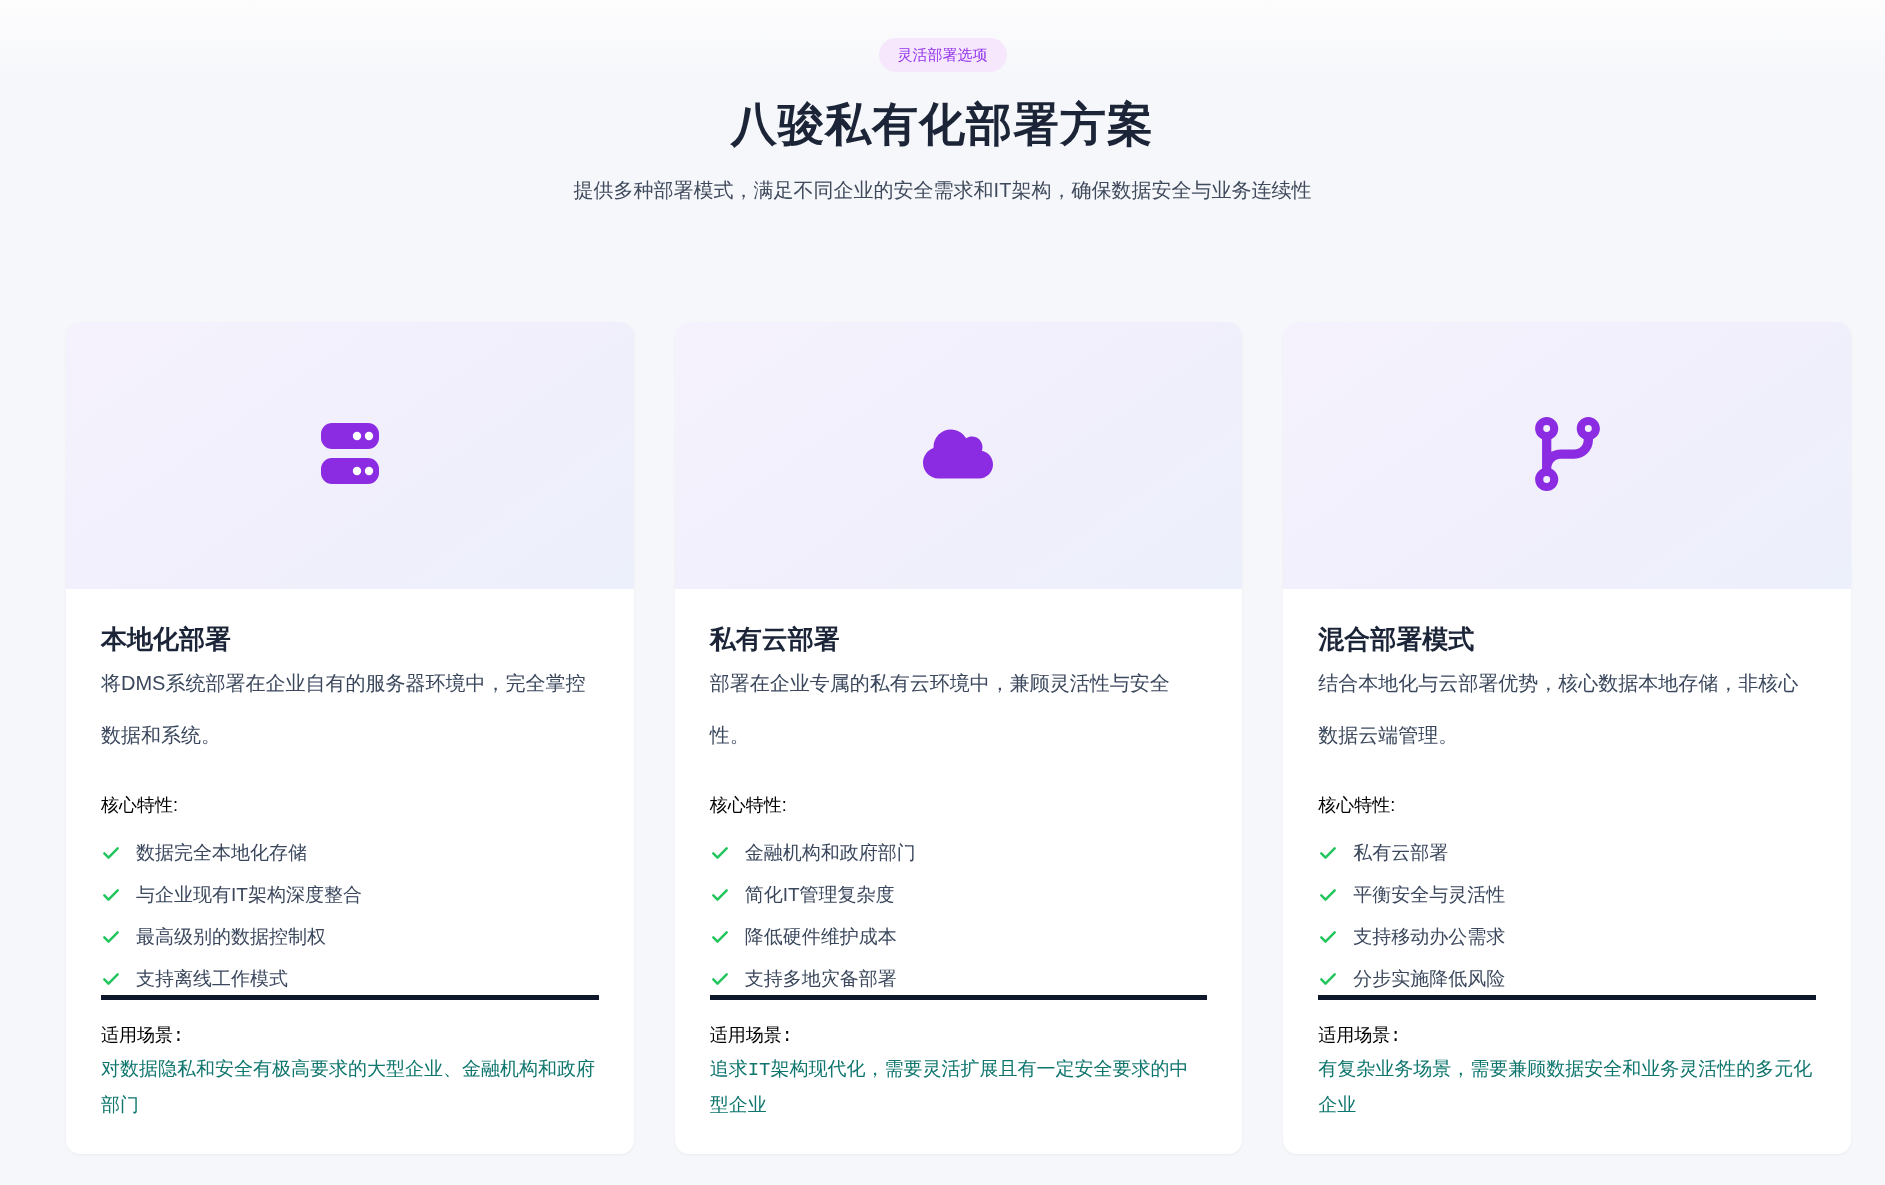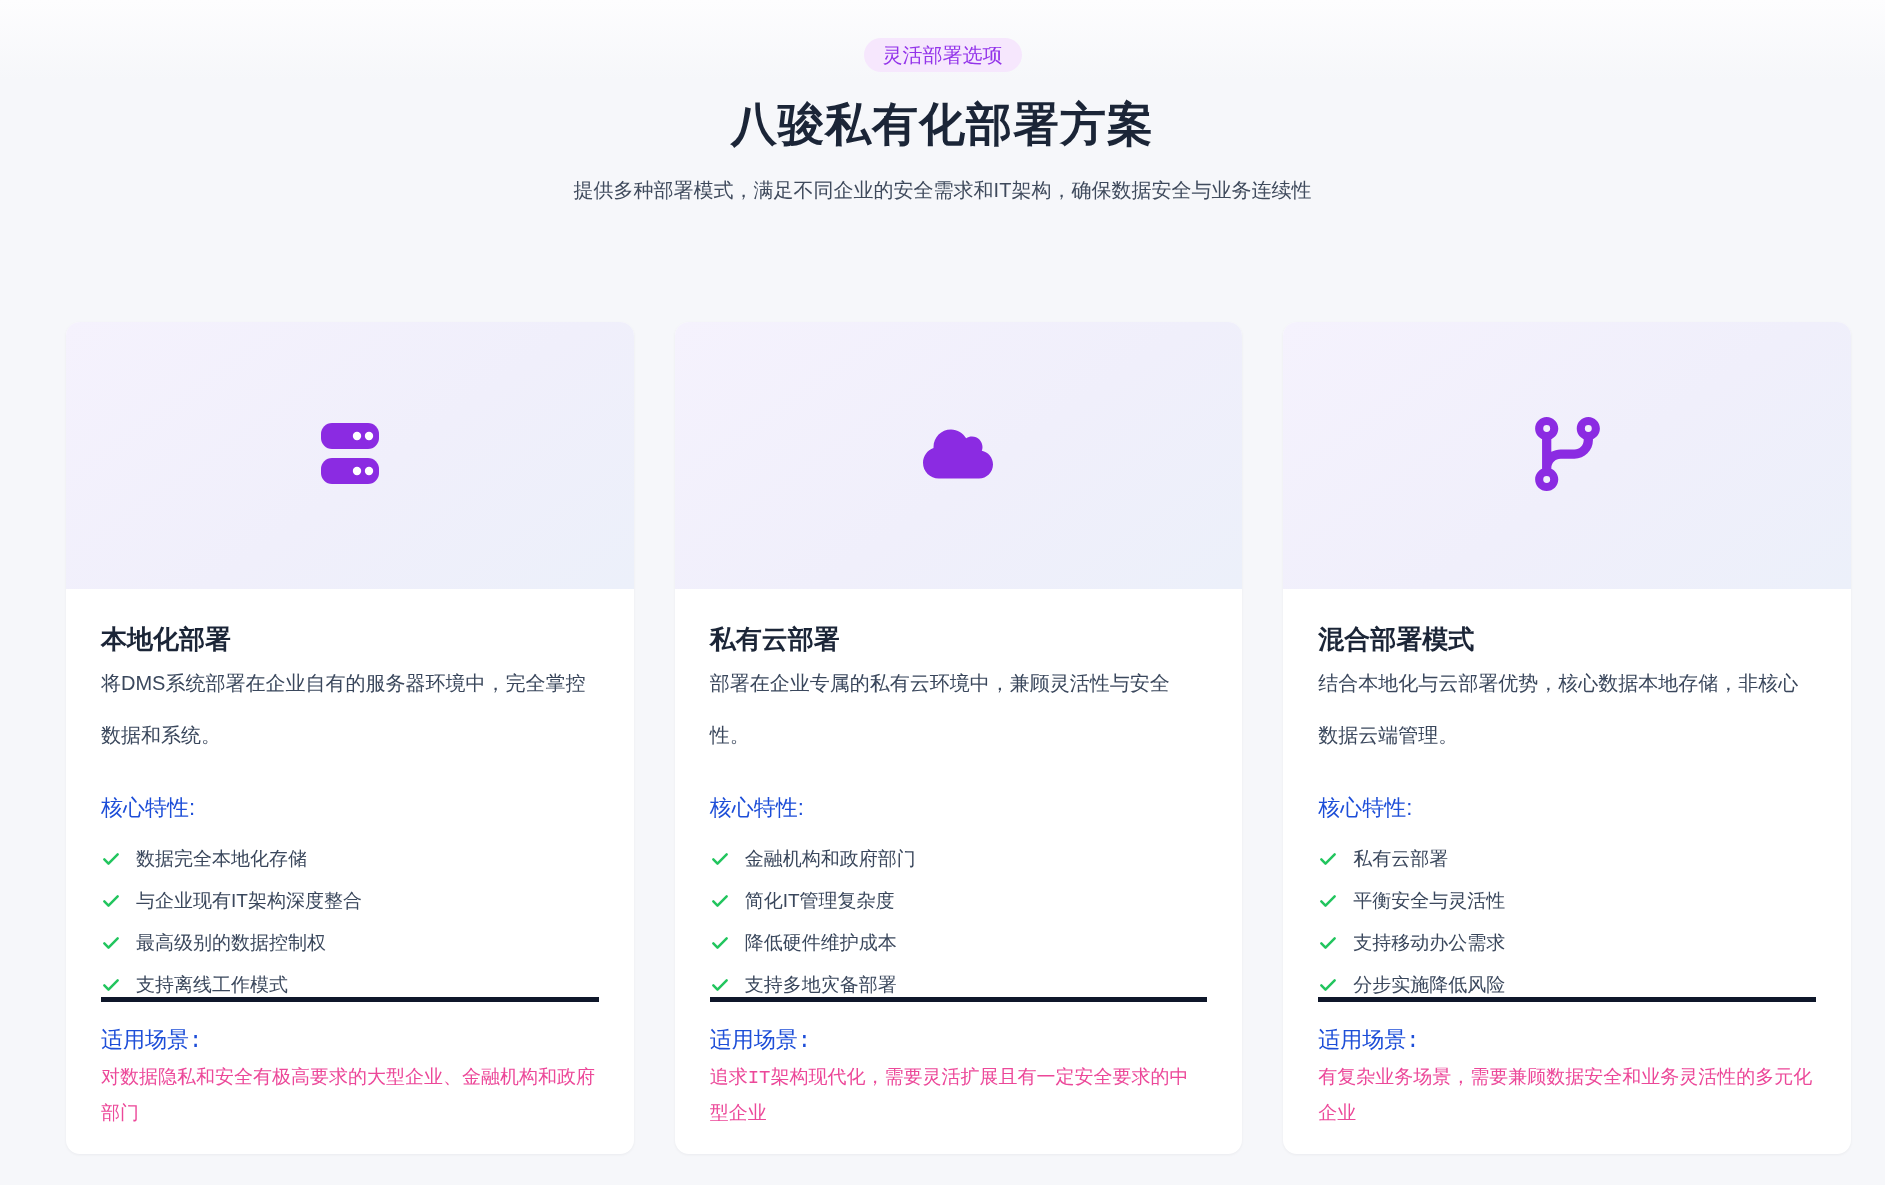--- a/index.html
+++ b/index.html
@@ -10,21 +10,21 @@
     font-family: "Liberation Sans", "DejaVu Sans", sans-serif;
     color: #3a475c;
     overflow: hidden;
   }
   .section { padding-top: 38px; }
   .badge-row { text-align: center; }
   .badge {
     display: inline-block;
     background: #f6e7fd;
     color: #9333ea;
-    font-size: 20px;
+    font-size: 15px;
     line-height: 16px;
     padding: 9px 19px;
     border-radius: 999px;
   }
   .page-title {
     margin: 22px 0 0;
     text-align: center;
     font-size: 46px;
     font-weight: 800;
     color: #1b2537;
@@ -70,22 +70,22 @@
     font-size: 26px;
     font-weight: 700;
     color: #1b2537;
   }
   .card-desc {
     font-size: 20px;
     line-height: 52px;
     color: #3a475c;
   }
   .features-label, .scenario-label {
-    font-size: 22px;
-    color: #1d4ed8;
+    font-size: 18px;
+    color: #000000;
   }
   .features-label { margin-top: 32px; }
   ul.features { list-style: none; margin: 6px 0 0; padding: 0; }
   ul.features li {
     display: flex;
     align-items: center;
     gap: 15px;
     margin-top: 18px;
     font-size: 19px;
     line-height: 24px;
@@ -95,21 +95,21 @@
   .scenario-block {
     margin-top: auto;
     border-top: 5px solid #0f172a;
     padding-top: 23px;
     font-family: Liberation Mono, monospace;
   }
   .scenario-text {
     margin-top: 5px;
     font-size: 19px;
     line-height: 36px;
-    color: #ec4899;
+    color: #0f766e;
   }
   .hero-icon { display: block; }
 </style>
 </head>
 <body>
 
 <div class="section">
 
   <div class="badge-row">
     <span class="badge">灵活部署选项</span>

